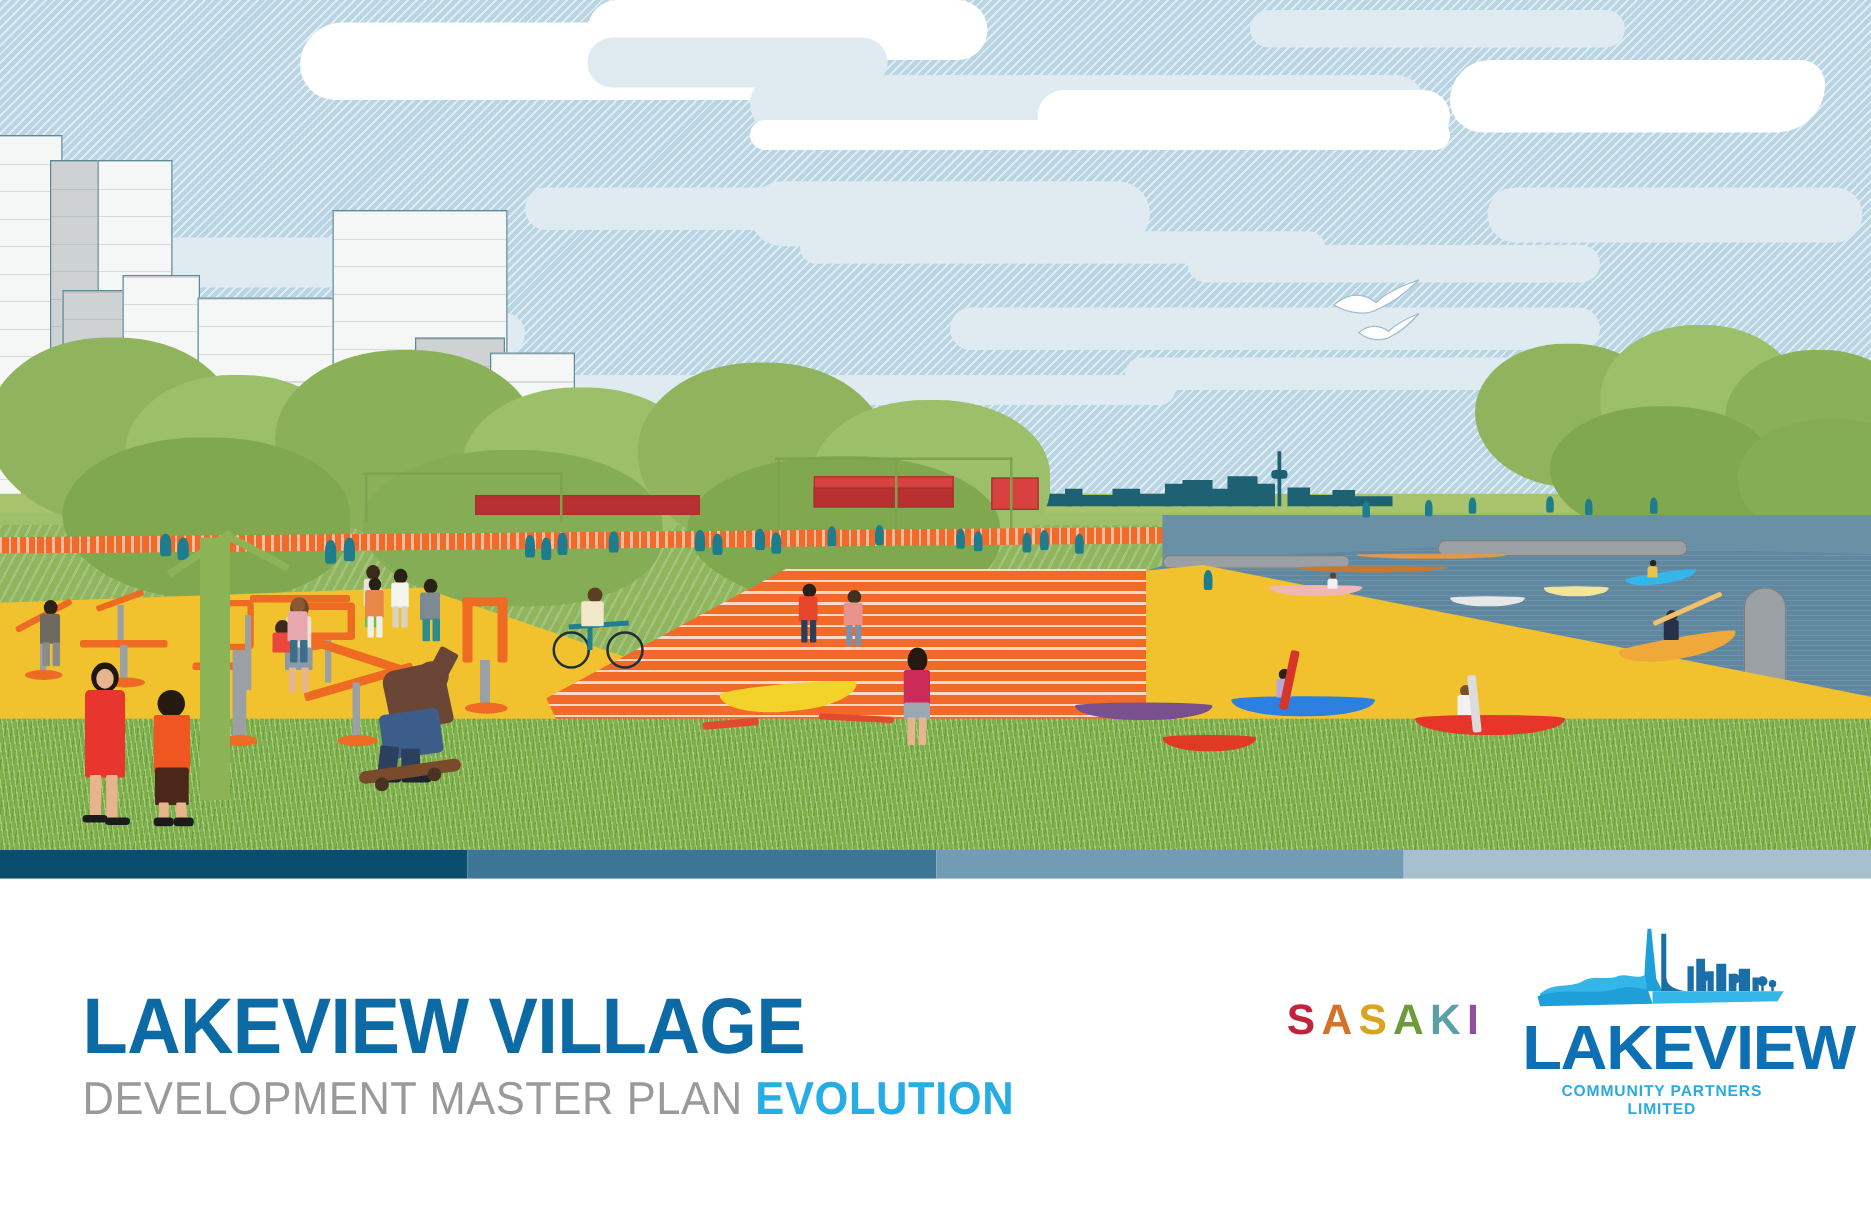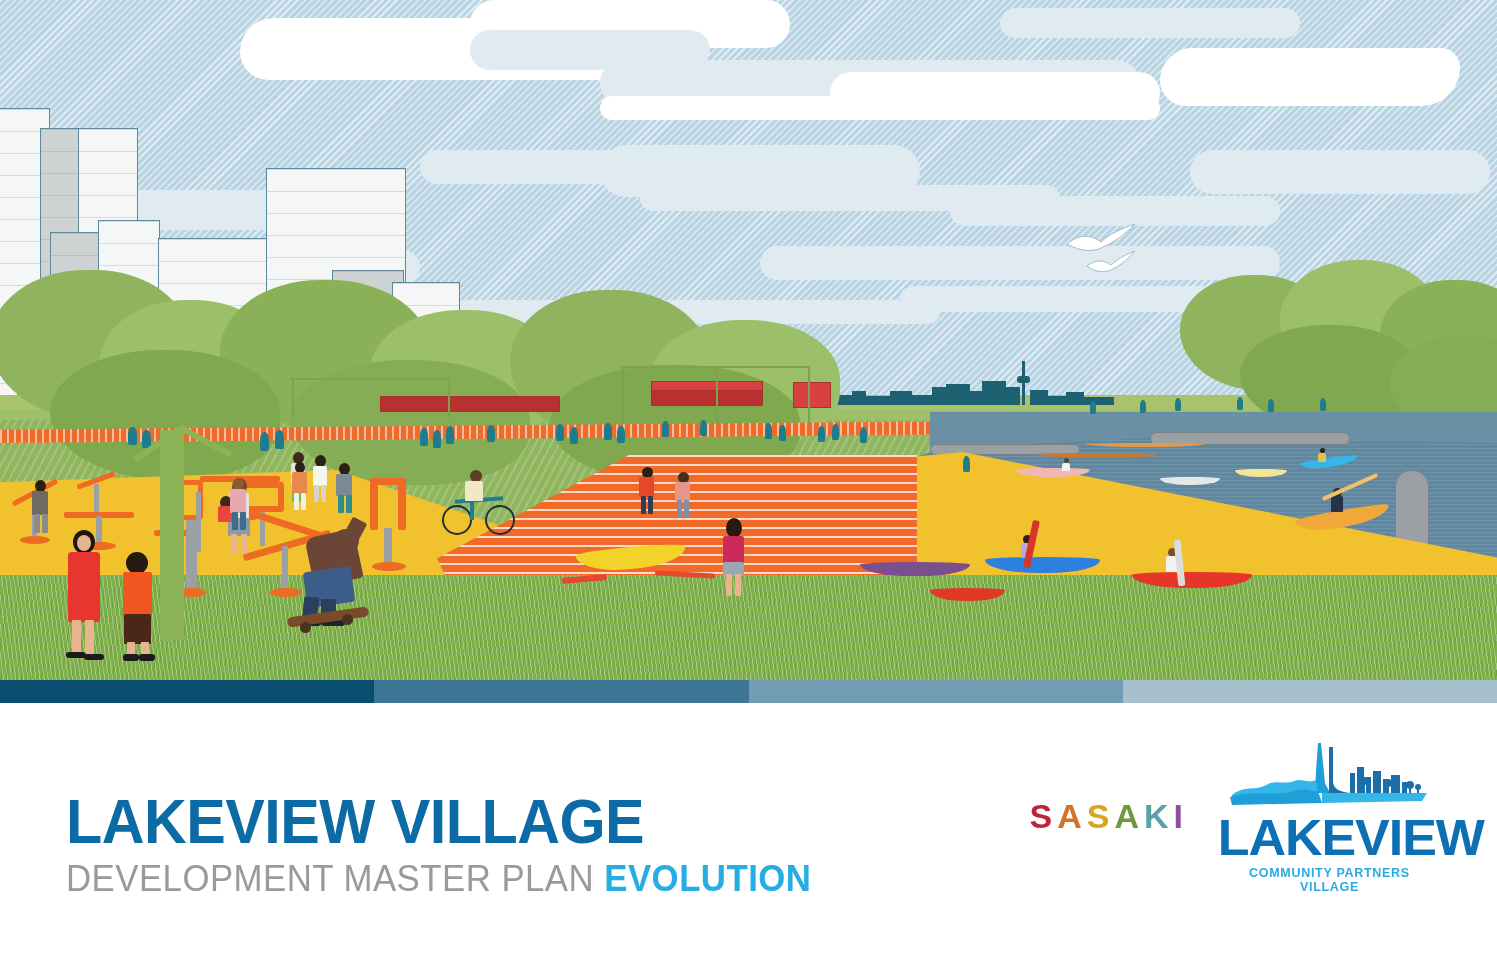--- a/index.html
+++ b/index.html
@@ -656,17 +656,17 @@
           <circle cx="188" cy="44" r="4" fill="#1b6fa8"></circle>
           <circle cx="196" cy="46" r="3" fill="#1b6fa8"></circle>
           <rect x="141" y="40" width="2" height="12" fill="#1b6fa8"></rect>
           <rect x="165" y="42" width="2" height="10" fill="#1b6fa8"></rect>
           <rect x="187" y="44" width="2" height="8" fill="#1b6fa8"></rect>
           <rect x="195" y="46" width="2" height="6" fill="#1b6fa8"></rect>
           <path d="M100 52 L205 52 L200 60 L100 62 Z" fill="#35b6e8"></path>
         </svg>
       </div>
       <div class="lv-word">LAKEVIEW</div>
-      <div class="lv-sub">COMMUNITY PARTNERS VILLAGE</div>
+      <div class="lv-sub">COMMUNITY PARTNERS LIMITED</div>
     </div>
 
   </div>
 </div>
 
 </body></html>

